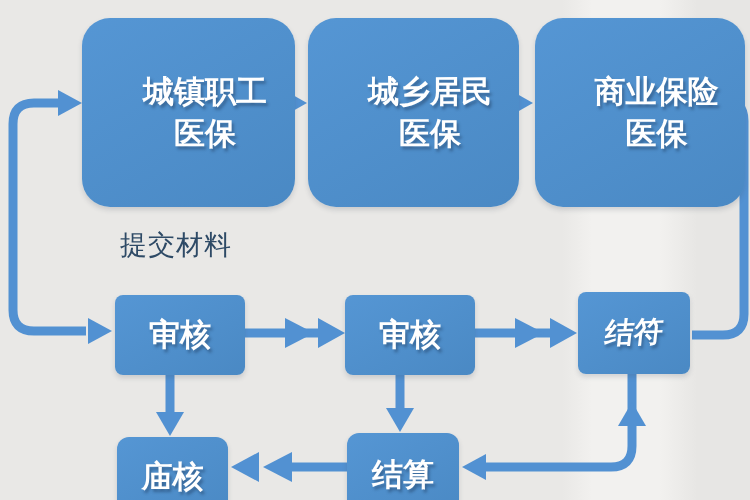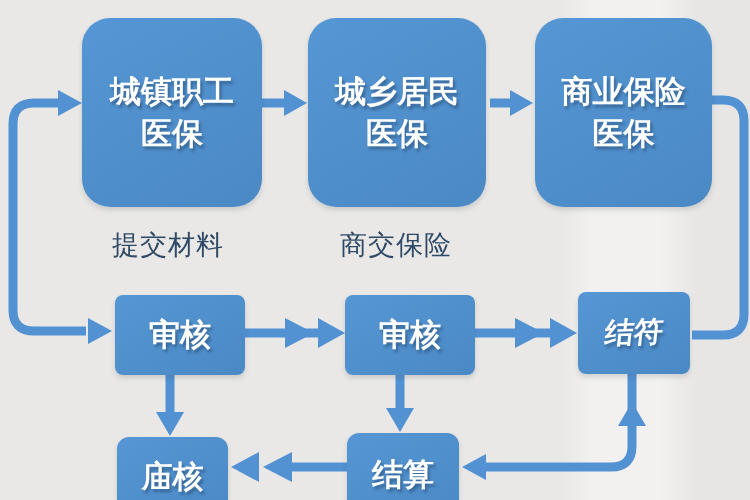--- a/index.html
+++ b/index.html
@@ -23,30 +23,30 @@
     box-shadow:0 3px 5px rgba(60,70,90,.18);
     color:var(--node-text,#ffffff);
     text-align:center;
   }
   .node .lbl{
     white-space:pre-line;
     font-weight:bold;
     text-shadow:2px 3px 3px rgba(20,40,70,.40);
     line-height:1.35;
   }
-  .node.big{border-radius:28px;font-size:31px;}
+  .node.big{border-radius:28px;font-size:31px;padding-left:33px;}
   .node.mid{border-radius:8px;font-size:31px;}
   .node.low{border-radius:12px;font-size:31px;}
   .skewed{display:inline-block;transform:skewX(-8deg) rotate(-2deg);}
   .caption{
     position:absolute;
     color:var(--caption,#2e4a66);
     font-size:27px;font-weight:500;
     letter-spacing:1px;
-    text-align:left;
+    text-align:right;
   }
 </style>
 </head>
 <body>
 
 <div class="stage">
 
   <svg class="wires" viewBox="0 0 750 500" aria-hidden="true">
 
     <g>
@@ -111,21 +111,20 @@
   <div class="node big" style="left:308px;top:18px;width:178px;height:189px;">
     <span class="lbl">城乡居民
 医保</span>
   </div>
   <div class="node big" style="left:535px;top:18px;width:177px;height:189px;">
     <span class="lbl">商业保险
 医保</span>
   </div>
 
   <div class="caption" style="left:112px;top:227px;width:120px;">提交材料</div>
-  <div class="caption" style="left:340px;top:227px;width:120px;">商交保险</div>
 
   <div class="node mid" style="left:115px;top:295px;width:130px;height:80px;">
     <span class="lbl">审核</span>
   </div>
   <div class="node mid" style="left:345px;top:295px;width:130px;height:80px;">
     <span class="lbl">审核</span>
   </div>
   <div class="node mid" style="left:578px;top:292px;width:112px;height:82px;font-size:29px;">
     <span class="lbl skewed">结符</span>
   </div>

